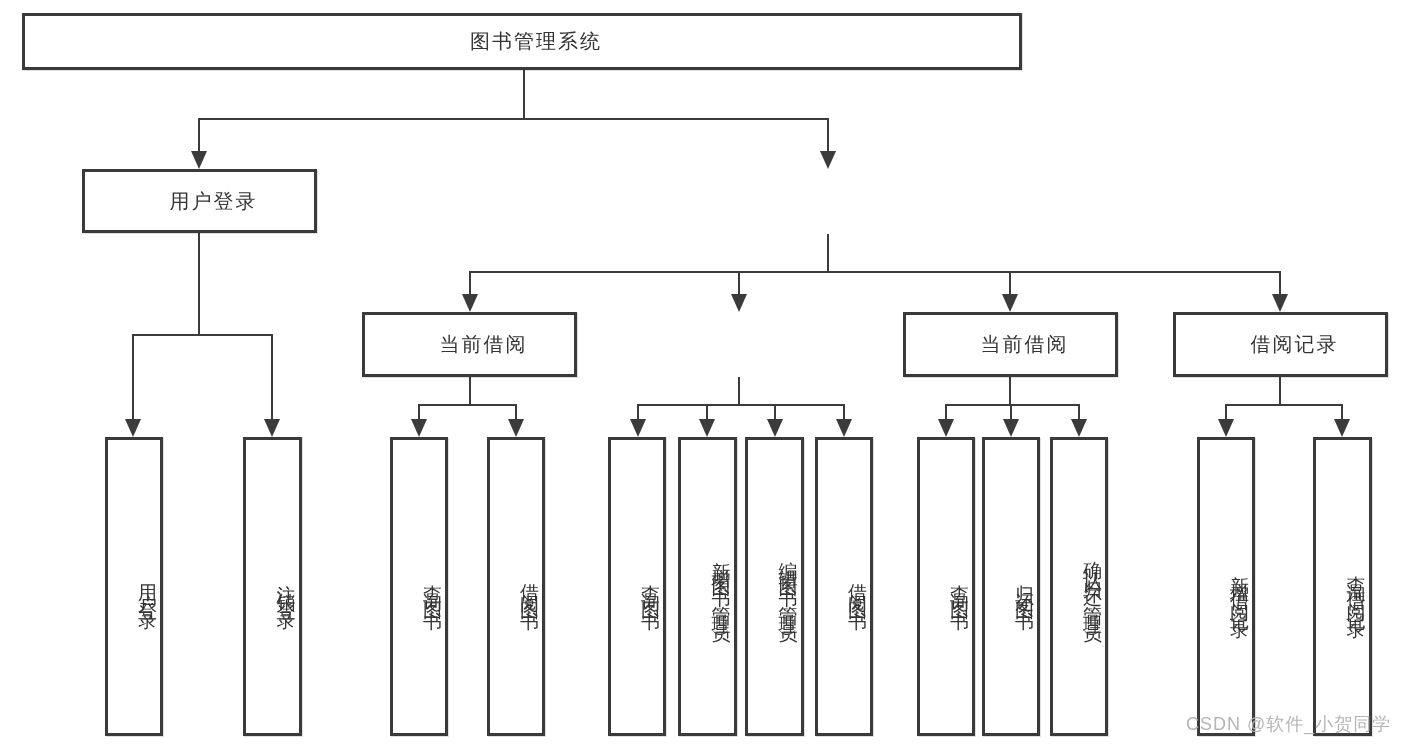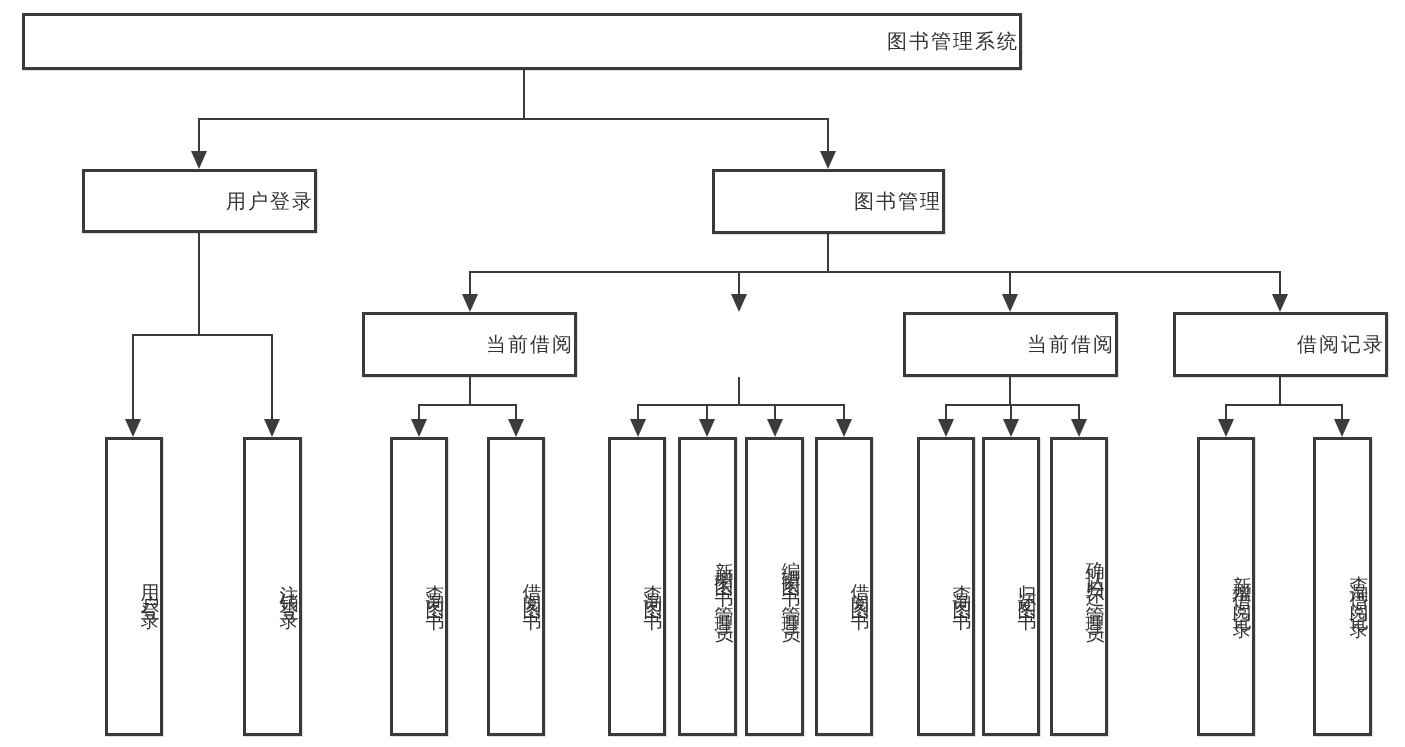--- a/index.html
+++ b/index.html
@@ -8,21 +8,21 @@
     width:1405px;height:747px;
     background:var(--bg,#fff);
     font-family:"Liberation Sans","DejaVu Sans",sans-serif;
     overflow:hidden;
   }
   .node{
     position:absolute;
     box-sizing:border-box;
     border:3px solid var(--border,#3a3a3a);
     background:#fff;
-    display:flex;align-items:center;justify-content:flex-end;
+    display:flex;align-items:center;justify-content:center;
     color:var(--text,#333);
     box-shadow:1px 1px 0 rgba(0,0,0,0.12);
     padding-left:28px;
   }
   .label-h{
     font-size:20px;
     letter-spacing:2px;
     white-space:nowrap;
   }
   .leaf .label-v{
@@ -110,23 +110,20 @@
       <div class="arrowhead" style="left: 1334px; top: 419px;"></div>
     </div>
 
   <div class="node" style="left:22px;top:13px;width:1000px;height:57px;">
     <span class="label-h">图书管理系统</span>
   </div>
 
   <div class="node" style="left:82px;top:169px;width:235px;height:64px;">
     <span class="label-h">用户登录</span>
   </div>
-  <div class="node" style="left:712px;top:169px;width:233px;height:65px;">
-    <span class="label-h">图书管理</span>
-  </div>
 
   <div class="node" style="left:362px;top:312px;width:215px;height:65px;">
     <span class="label-h">当前借阅</span>
   </div>
   <div class="node" style="left:903px;top:312px;width:215px;height:65px;">
     <span class="label-h">当前借阅</span>
   </div>
   <div class="node" style="left:1173px;top:312px;width:215px;height:65px;">
     <span class="label-h">借阅记录</span>
   </div>
@@ -168,14 +165,15 @@
     <span class="label-v">确认归还（管理员）</span>
   </div>
 
   <div class="node leaf" style="left:1197px;top:437px;width:58px;height:299px;">
     <span class="label-v">新增借阅记录</span>
   </div>
   <div class="node leaf" style="left:1313px;top:437px;width:59px;height:299px;">
     <span class="label-v">查询借阅记录</span>
   </div>
 
+  <div id="watermark">CSDN @软件_小贺同学</div>
 
 </div>
 
 </body></html>

